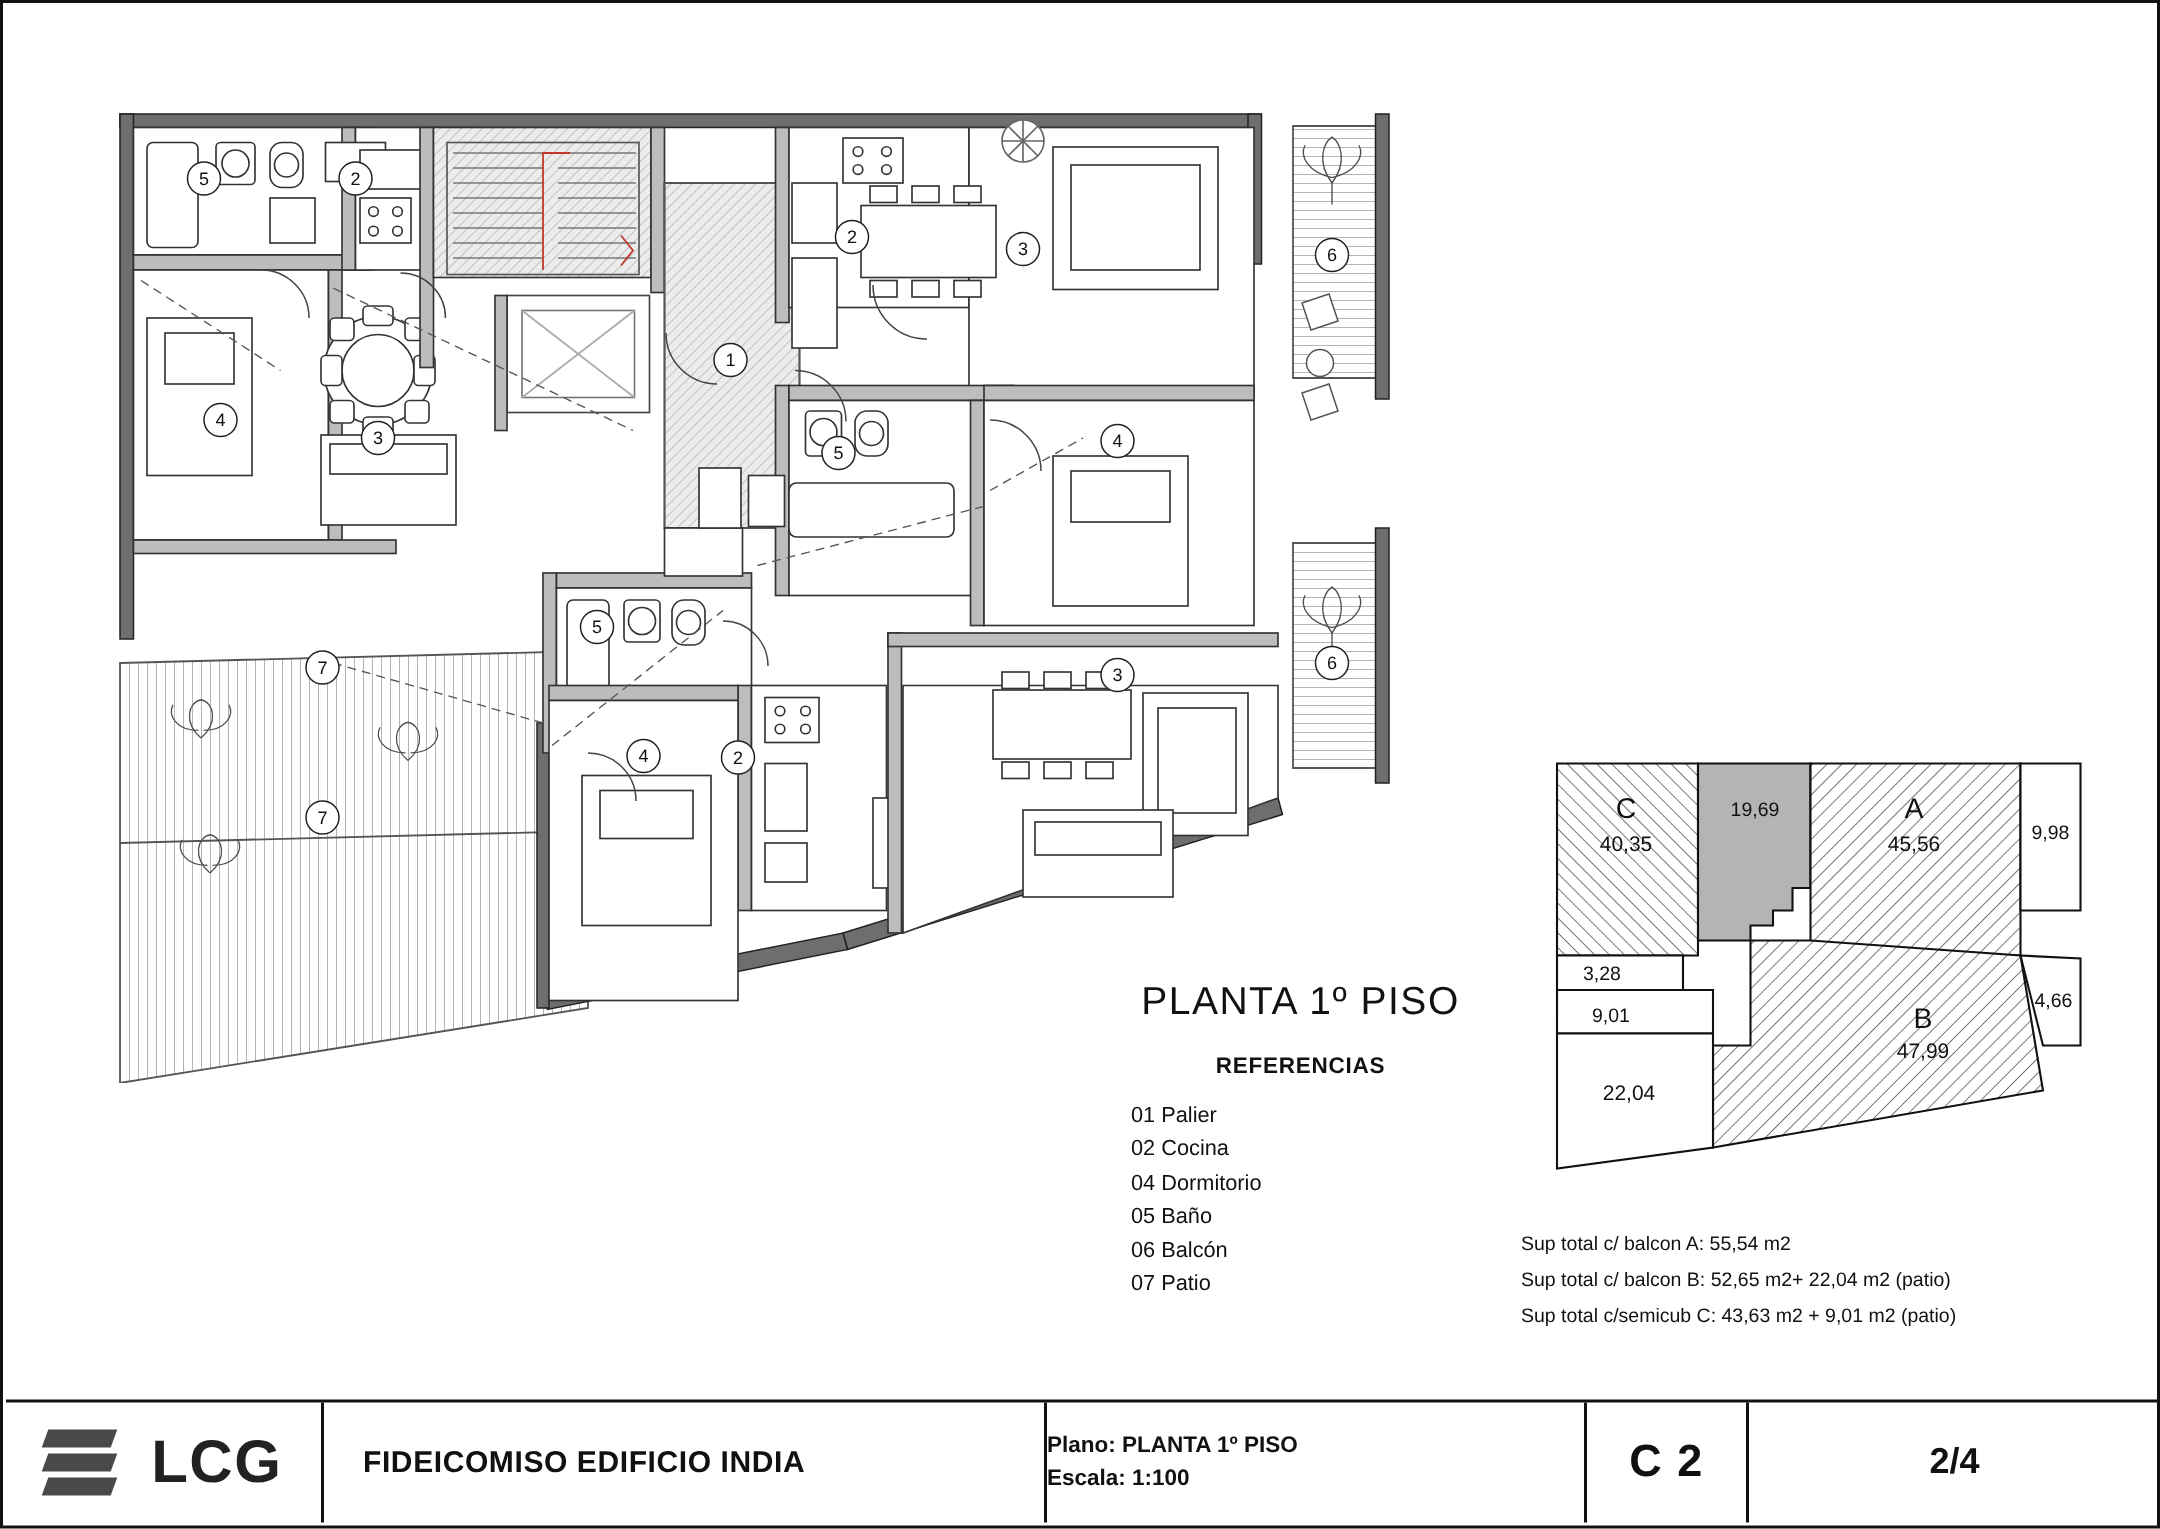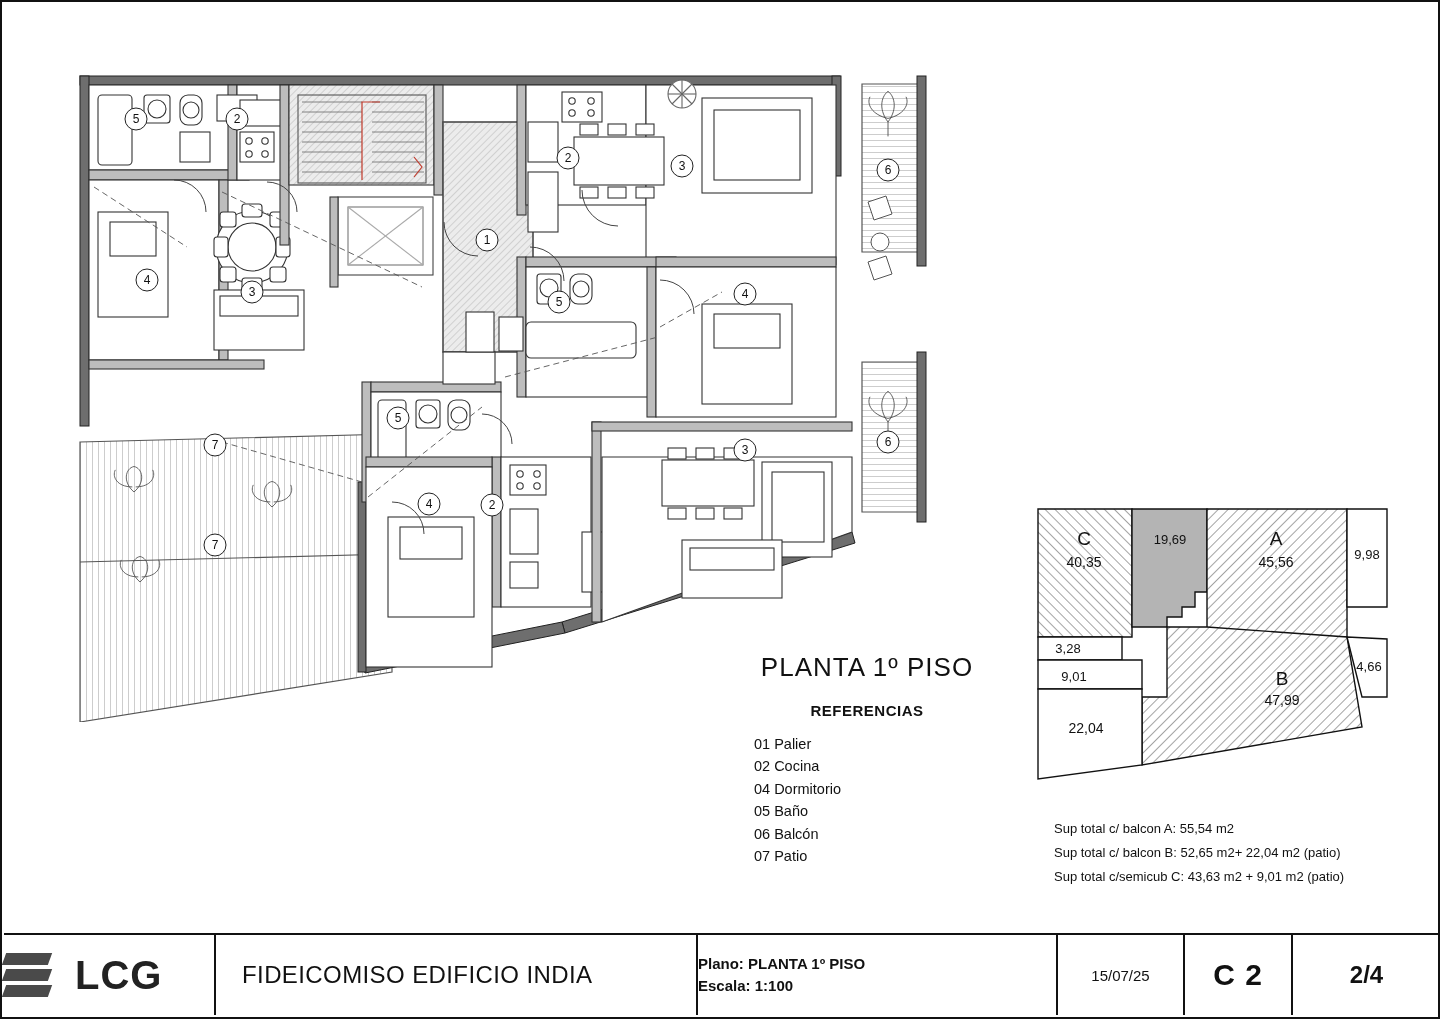--- a/index.html
+++ b/index.html
@@ -22,27 +22,27 @@
     border-top:2px solid #111;
     box-sizing:border-box;
     display:flex;
     align-items:stretch;
   }
   .tb-cell{
     border-right:2px solid #111;
     display:flex;align-items:center;
     box-sizing:border-box;
   }
-  .tb-logo{width:212px;gap:25px;}
+  .tb-logo{width:212px;justify-content:center;gap:25px;}
   .tb-owner{width:482px;padding-left:26px;}
   .tb-plan{width:360px;flex-direction:column;align-items:flex-start;justify-content:center;}
   .tb-date{width:127px;justify-content:center;}
   .tb-code{width:108px;justify-content:center;}
   .tb-page{width:auto;flex:1;justify-content:center;border-right:none;}
-  .owner-text{font-size:24px;font-weight:normal;letter-spacing:.4px;}
+  .owner-text{font-size:20px;font-weight:bold;letter-spacing:.4px;}
   .plan-line{font-size:15px;font-weight:bold;line-height:1.5;}
   .plan-line .lbl{font-weight:bold;}
   .date-text{font-size:15px;}
   .code-text{font-size:30px;font-weight:bold;letter-spacing:1px;}
   .page-text{font-size:24px;font-weight:bold;}
   .logo-mark{width:46px;height:46px;position:relative;}
   .logo-mark span{
     position:absolute;left:0;width:46px;height:12px;background:#4a4a4a;
     transform:skewX(-20deg);
   }
@@ -71,21 +71,21 @@
   #refs li{font-size:14.5px;line-height:1.55;}
   #refs li b{font-weight:normal;margin-right:4px;}
 
   
   #areadiag{
     position:absolute;left:1030px;top:495px;width:370px;height:290px;
   }
   #areadiag svg{display:block;}
   .adlbl{font-family:"Liberation Sans", sans-serif;}
   #sups{
-    position:absolute;left:1052px;top:815px;width:380px;
+    position:absolute;left:1012px;top:815px;width:380px;
   }
   #sups div{font-size:13px;line-height:1.85;}
 </style>
 </head>
 <body>
 
 <div id="sheet">
 
   <div id="plan">
     <svg width="900" height="660" viewBox="0 0 900 660" xmlns="http://www.w3.org/2000/svg">
@@ -517,23 +517,20 @@
     <div class="tb-cell tb-plan">
       <div class="plan-line">
         <span class="lbl">Plano:</span>
         <span>PLANTA 1º PISO</span>
       </div>
       <div class="plan-line">
         <span class="lbl">Escala:</span>
         <span>1:100</span>
       </div>
     </div>
-    <div class="tb-cell tb-date">
-      <span class="date-text">15/07/25</span>
-    </div>
     <div class="tb-cell tb-code">
       <span class="code-text">C 2</span>
     </div>
     <div class="tb-cell tb-page">
       <span class="page-text">2/4</span>
     </div>
   </div>
 
 </div>
 

